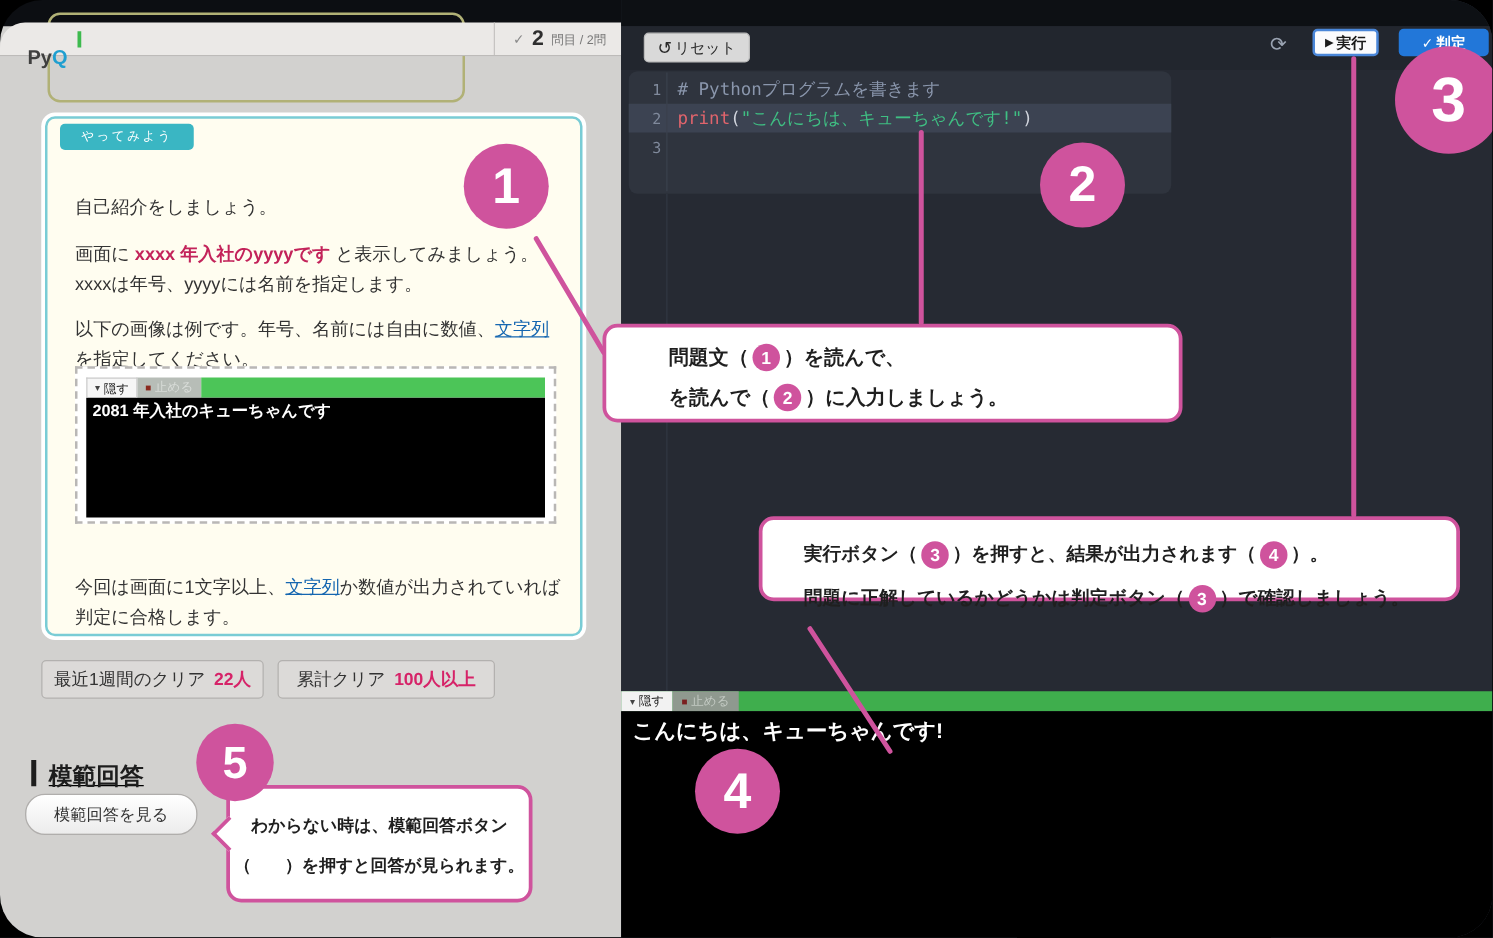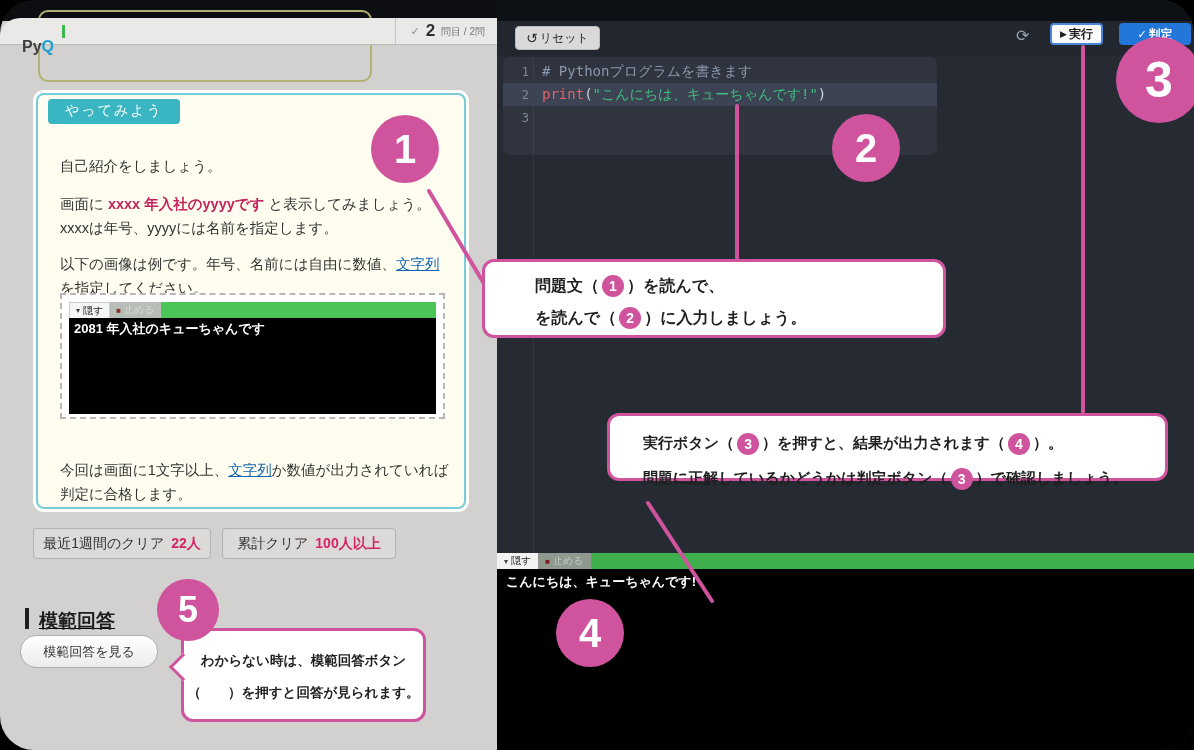--- a/index.html
+++ b/index.html
@@ -14,21 +14,21 @@
   .logo{margin-left:22px;font-weight:bold;font-size:16px;letter-spacing:0;cursor:default;margin-top:32px;}
   .logo-py{color:#3f3f3f;}
   .logo-q{color:#1f9fd0;}
   .caret{display:inline-block;width:3px;height:13px;background:#3dba4e;margin-left:8px;}
   .progress{margin-left:auto;display:flex;align-items:center;border-left:1px solid #c6c4c2;height:100%;padding:0 12px 0 14px;}
   .progress .check{color:#8a8a8a;font-size:11px;margin-right:6px;}
   .progress .num{color:#2e2e2e;font-size:17px;font-weight:bold;margin-right:6px;}
   .progress .rest{color:#777;font-size:10px;margin-top:2px;}
 
   .problem-box{position:absolute;left:36px;top:93px;width:426px;height:412px;background:#fffdf0;border:2px solid #79ccd5;border-radius:8px;box-shadow:0 0 0 3px #ffffff;}
-  .pb-tab{position:absolute;left:10px;top:4px;background:#3ab6c3;color:#fff;font-size:14px;padding:3px 17px 4px 17px;border-radius:4px;letter-spacing:2px;}
+  .pb-tab{position:absolute;left:10px;top:4px;background:#3ab6c3;color:#fff;font-size:10px;padding:3px 17px 4px 17px;border-radius:4px;letter-spacing:2px;}
   .pb-text{position:absolute;left:22px;color:#333;font-size:14.5px;line-height:24px;width:392px;}
   .p1{top:44px;}
   .p2{top:82px;}
   .p3{top:142px;}
   .p4{top:348px;}
   .em{color:#c3235a;font-weight:bold;}
   .link{color:#1566b0;text-decoration:underline;cursor:pointer;text-align:center;}
 
   .example-box{position:absolute;left:22px;top:198px;width:385px;height:126px;border:2px dashed #b9b7b5;background:#fff;box-sizing:border-box;padding:7px;}
   .ex-header{display:flex;height:16px;}
@@ -77,21 +77,21 @@
   .pr{color:#d0d4dc;}
   .str{color:#3fbf83;}
 
   .term-header{position:absolute;left:497px;top:553px;width:697px;height:16px;background:#3fae4d;display:flex;}
   .term-tab{font-size:10px;display:flex;align-items:center;padding:0 7px;white-space:nowrap;cursor:pointer;}
   .t-hide{background:#f2f2f2;color:#222;}
   .t-stop{background:#8f998f;color:#c3cac3;}
   .t-stop .sq{color:#7a1f1f;margin-right:3px;font-size:8px;}
   .t-hide .sq{color:#444;margin-right:3px;font-size:8px;}
   .term-body{position:absolute;left:497px;top:569px;width:697px;height:181px;background:#000;}
-  .term-out{position:absolute;left:9px;top:4px;color:#fff;font-weight:bold;font-size:13px;}
+  .term-out{position:absolute;left:9px;top:4px;color:#fff;font-weight:bold;font-size:17px;}
 
   
   .ann-svg{position:absolute;left:0;top:0;width:1194px;height:750px;pointer-events:none;z-index:20;}
   .circle{position:absolute;background:#cf539d;border-radius:50%;color:#fff;font-weight:bold;display:flex;align-items:center;justify-content:center;z-index:30;}
   .c1{left:371px;top:115px;width:68px;height:68px;font-size:40px;}
   .c2{left:832px;top:114px;width:68px;height:68px;font-size:40px;}
   .c3{left:1116px;top:37px;width:86px;height:86px;font-size:50px;}
   .c4{left:556px;top:599px;width:68px;height:68px;font-size:40px;}
   .c5{left:157px;top:579px;width:62px;height:62px;font-size:36px;}
   .callout{position:absolute;background:#fff;border:3px solid #cf539d;border-radius:12px;z-index:25;box-sizing:border-box;}

